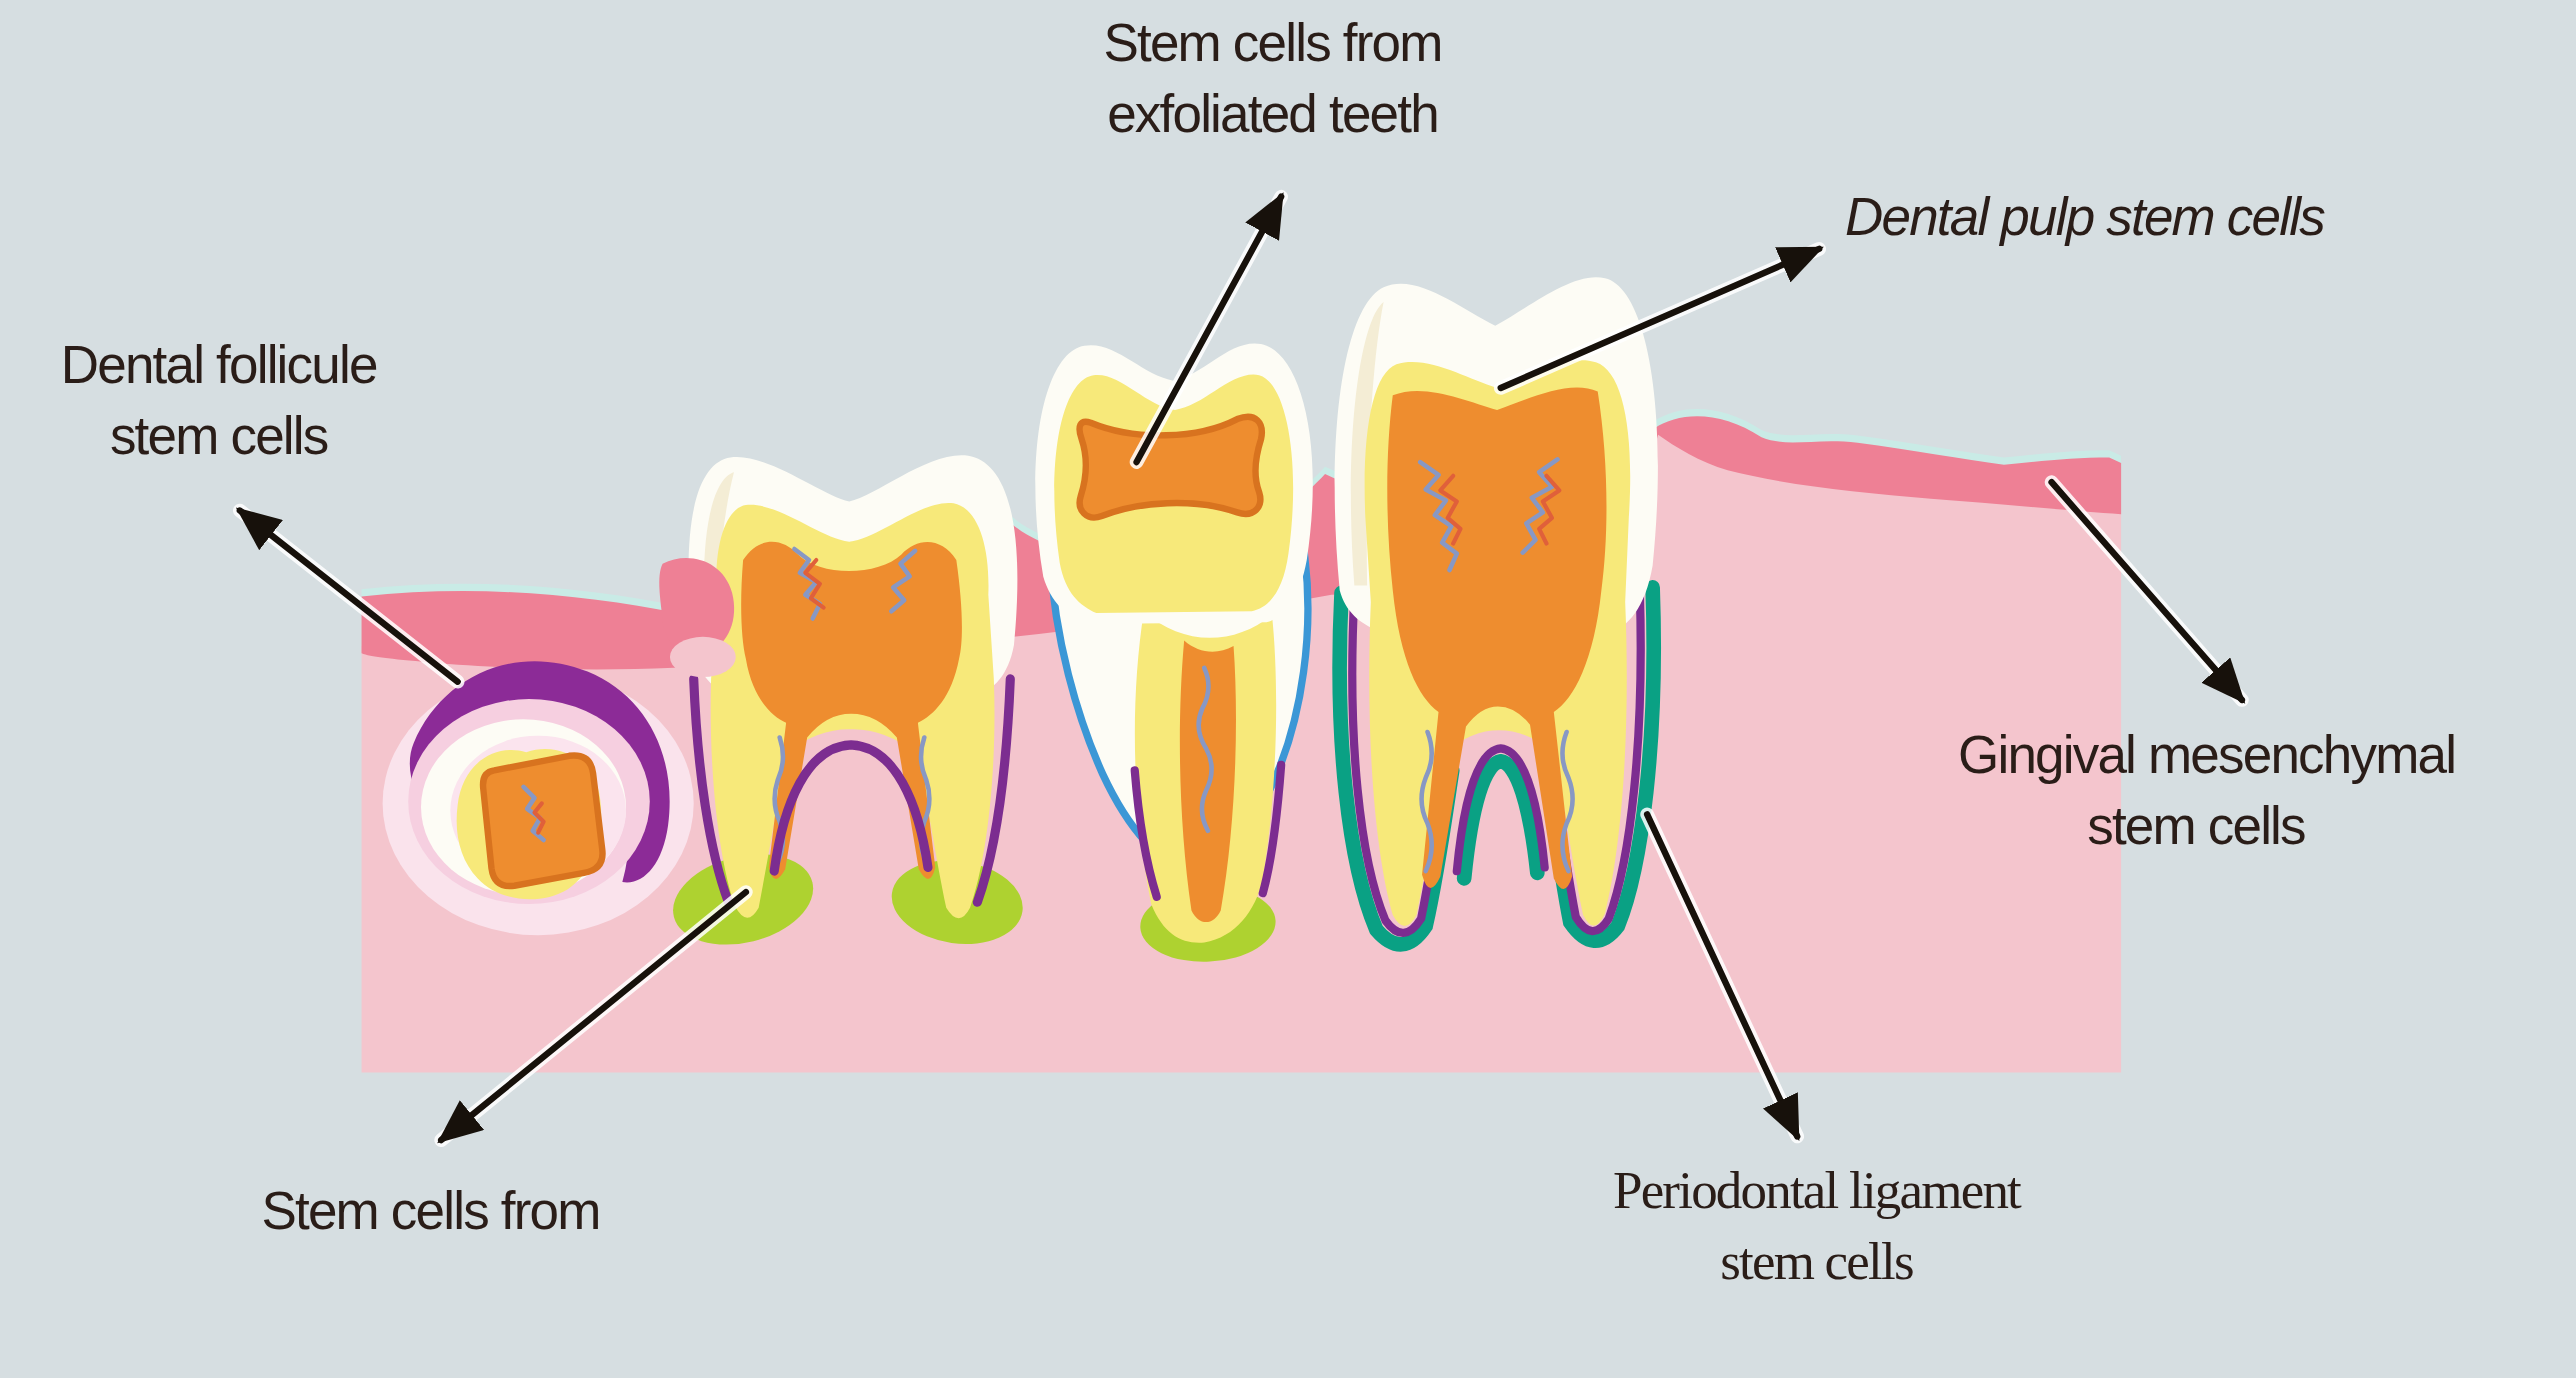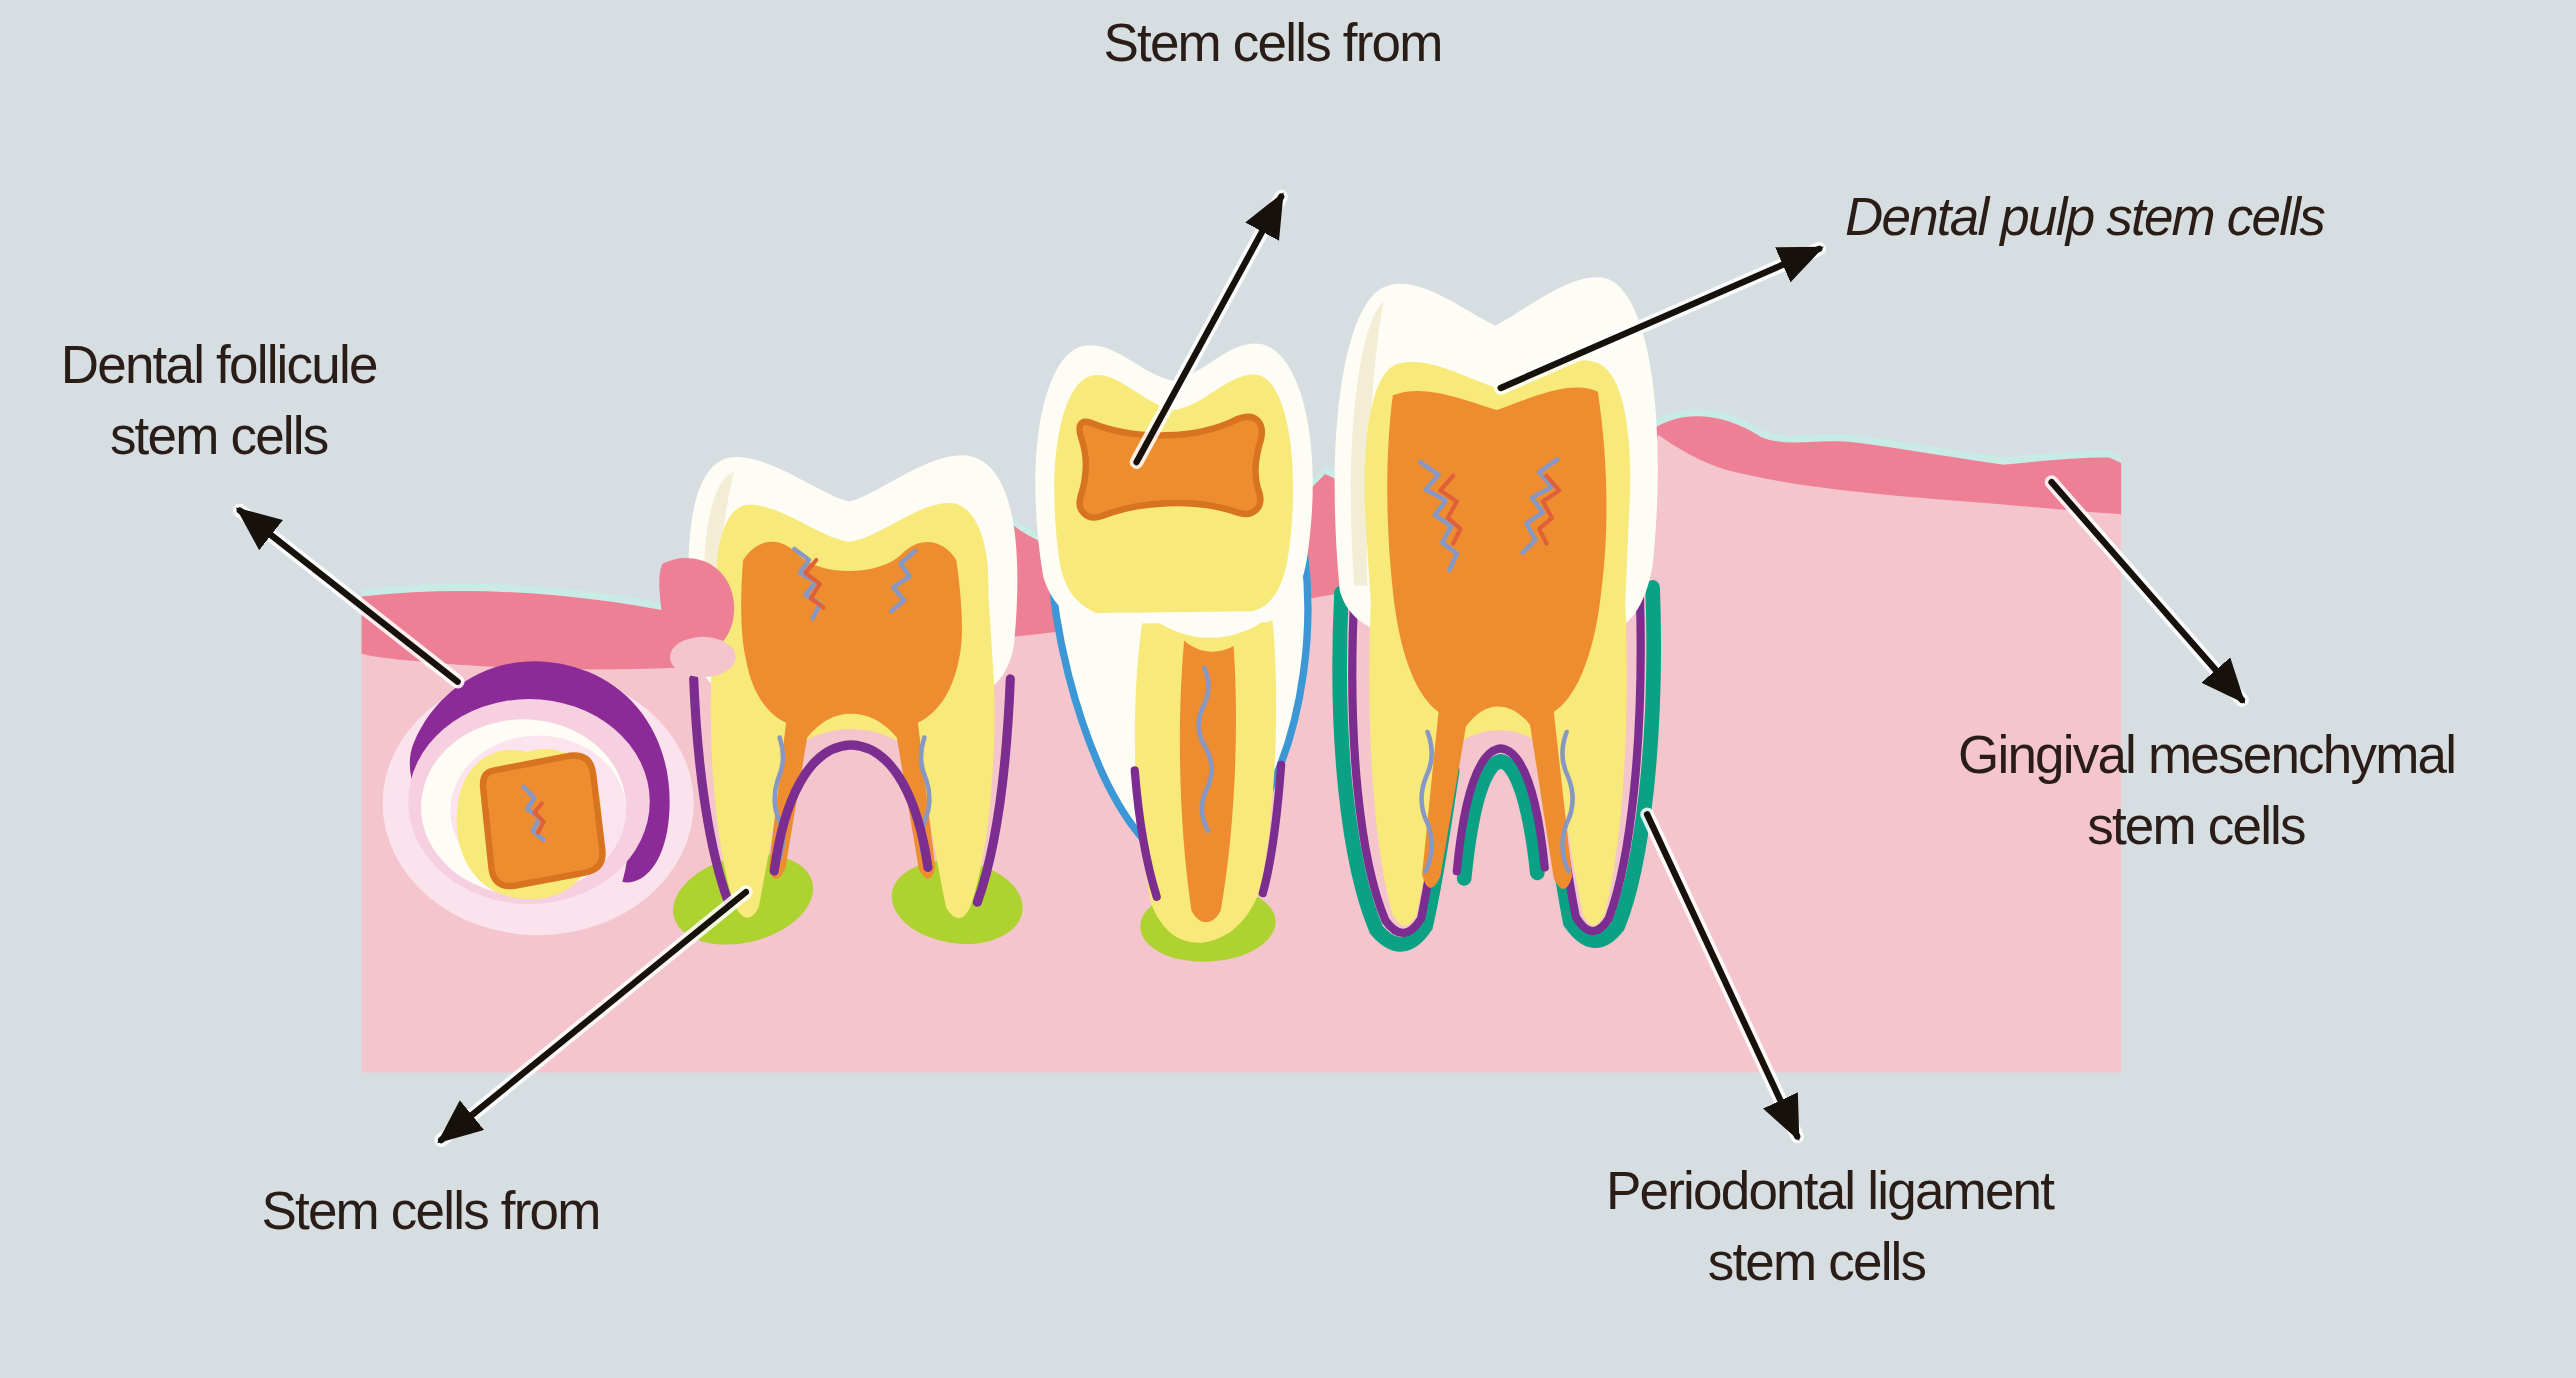--- a/index.html
+++ b/index.html
@@ -215,39 +215,40 @@
       <path class="arrow-halo" d="M 815,975 L 482,1246"></path>
       <path class="arrow-line" marker-end="url(#ah)" d="M 815,975 L 482,1246"></path>
 
       <path class="arrow-halo" d="M 1800,890 L 1964,1242"></path>
       <path class="arrow-line" marker-end="url(#ah)" d="M 1800,890 L 1964,1242"></path>
     </g>
   </svg>
 
   <div class="label" style="left:952px;top:7.3px;width:641px;">
     <span>Stem cells from</span>
+    <span>exfoliated teeth</span>
   </div>
 
   <div class="label align-left" style="left:1845px;top:181px;">
     <span>Dental pulp stem cells</span>
   </div>
 
   <div class="label" style="left:8.2px;top:329px;width:421px;">
     <span>Dental follicule</span>
     <span>stem cells</span>
   </div>
 
   <div class="label" style="left:1958px;top:719px;width:476px;">
     <span>Gingival mesenchymal</span>
     <span>stem cells</span>
   </div>
 
   <div class="label" style="left:220px;top:1175px;width:421px;">
     <span>Stem cells from</span>
   </div>
 
-  <div class="label" style="left:1606px;top:1155px;width:421px;">
+  <div class="label" style="left:1606px;top:1155px;width:421px;font-family:Liberation Serif, serif;">
     <span>Periodontal ligament</span>
     <span>stem cells</span>
   </div>
 
 </div>
 
 
 </body></html>

